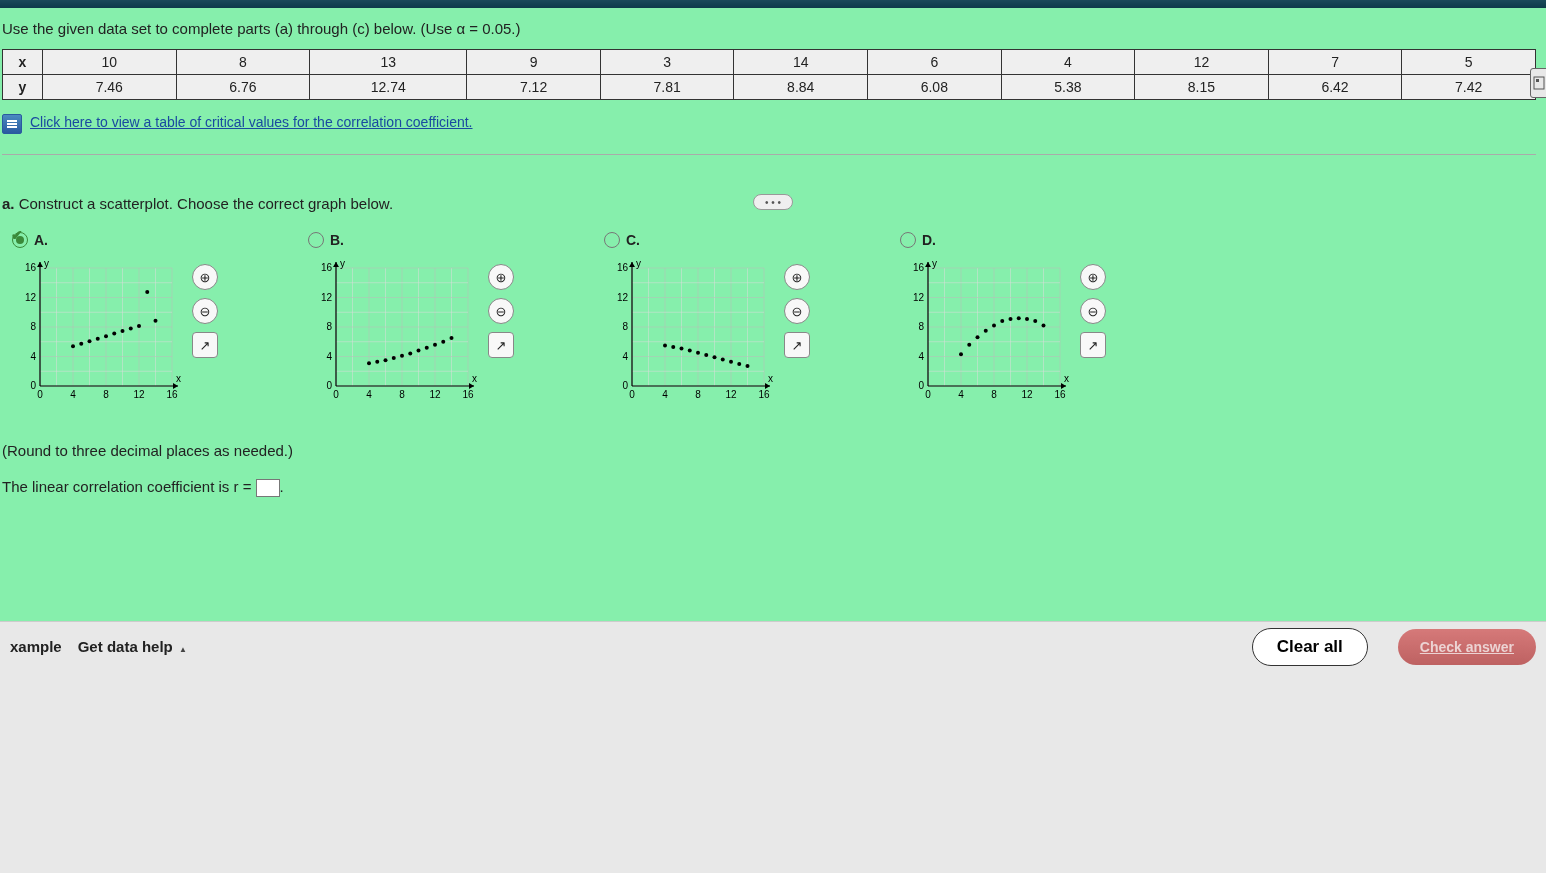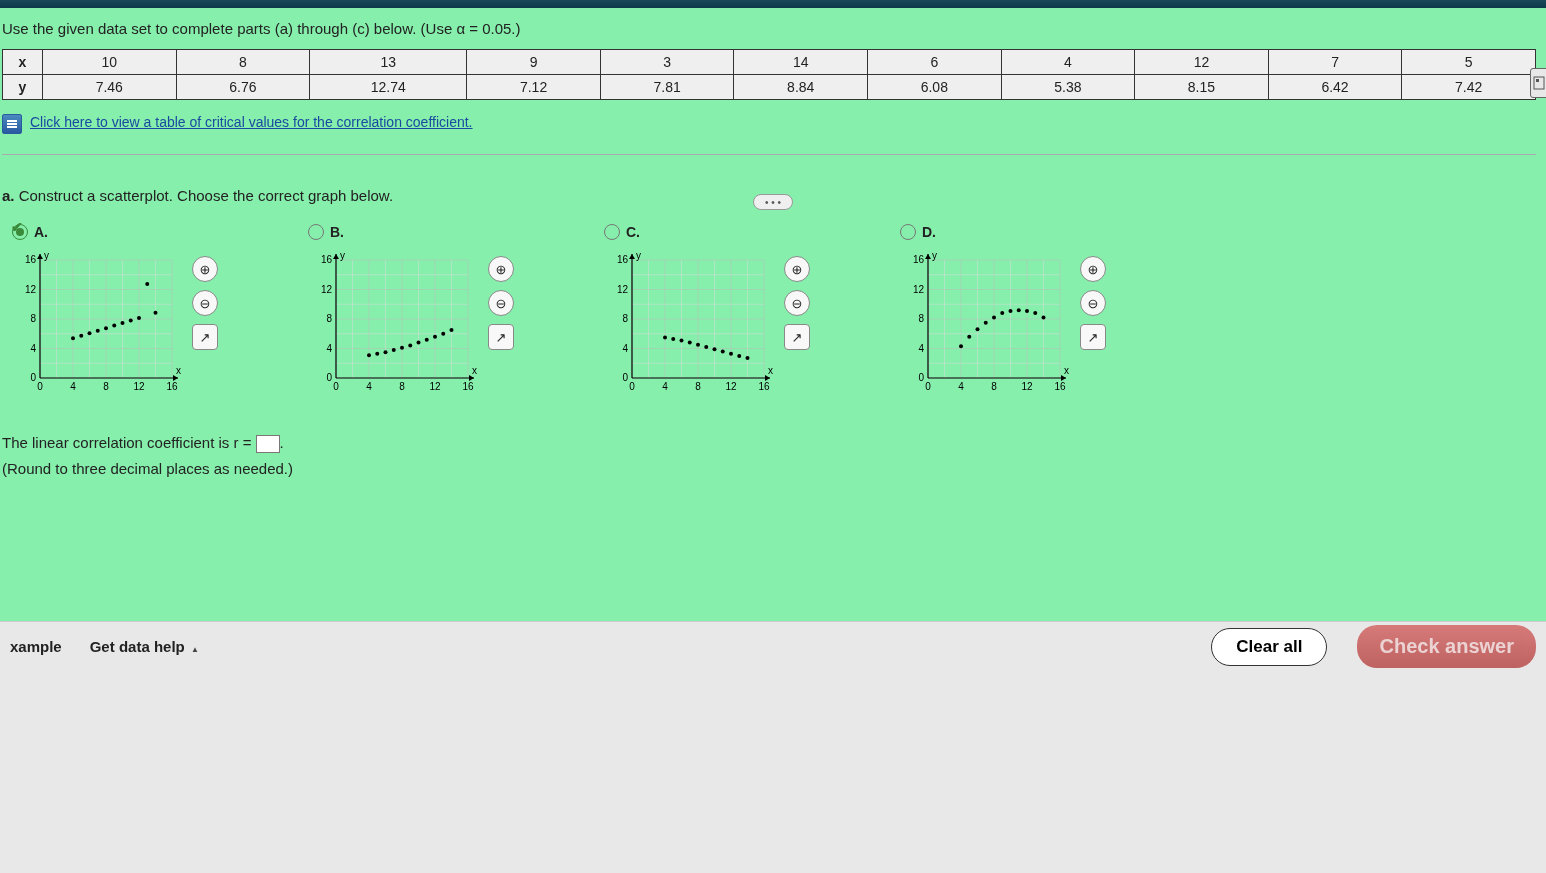--- a/index.html
+++ b/index.html
@@ -81,21 +81,21 @@
   border-radius: 10px;
   width: 40px;
   height: 16px;
   display: flex;
   align-items: center;
   justify-content: center;
   font-size: 10px;
   color: #555;
   cursor: pointer;
 }
-.part-a { margin-top: 32px; margin-bottom: 18px; font-size: 15px; }
+.part-a { margin-top: 40px; margin-bottom: 18px; font-size: 15px; }
 .options {
   display: flex;
   gap: 90px;
   margin-left: 10px;
   margin-bottom: 30px;
 }
 .option { position: relative; }
 .opt-head {
   display: flex;
   align-items: center;
@@ -179,43 +179,44 @@
   height: 50px;
   background: #e8e8e8;
   border-top: 1px solid #ccc;
   display: flex;
   align-items: center;
   padding: 0 10px;
   gap: 30px;
 }
 .footer-left {
   display: flex;
-  gap: 28px;
+  gap: 16px;
   font-weight: bold;
   font-size: 15px;
 }
 .footer-spacer { flex: 1; }
 .btn-clear {
   border: 1.5px solid #333;
   background: #fff;
   border-radius: 20px;
   padding: 8px 24px;
   font-weight: bold;
   font-size: 17px;
   cursor: pointer;
 }
 .btn-check {
   border: none;
   background: linear-gradient(#d05555, #b03535);
   color: #eecccc;
   border-radius: 20px;
   padding: 10px 22px;
   font-weight: bold;
-  font-size: 20px;
+  font-size: 14px;
   opacity: 0.75;
+  text-decoration: underline;
 }
 .side-tab {
   position: absolute;
   right: -2px;
   top: 60px;
   width: 18px;
   height: 30px;
   border: 1px solid #666;
   background: #e8e8e8;
   border-radius: 3px 0 0 3px;
@@ -542,24 +543,24 @@
           <span class="tool-btn">⊕</span>
           <span class="tool-btn">⊖</span>
           <span class="tool-btn square">↗</span>
         </div>
       </div>
     </div>
 
   </div>
 
   <div class="part-b">
+    <div>(Round to three decimal places as needed.)</div>
     <div style="margin-top:10px;">
       <span>The linear correlation coefficient is r = </span><span class="input-box"></span><span>.</span>
     </div>
-    <div>(Round to three decimal places as needed.)</div>
   </div>
 
   <div class="cursor-icon">➤</div>
 
   <div class="footer">
     <div class="footer-left">
       <span>xample</span>
       <span class="caret-up"><span>Get data help</span> </span>
     </div>
     <div class="footer-spacer"></div>

